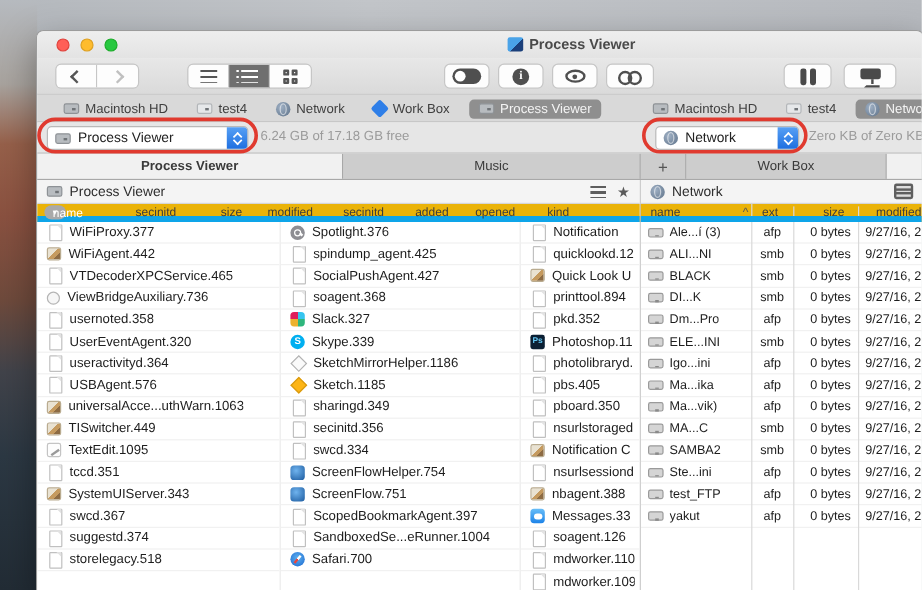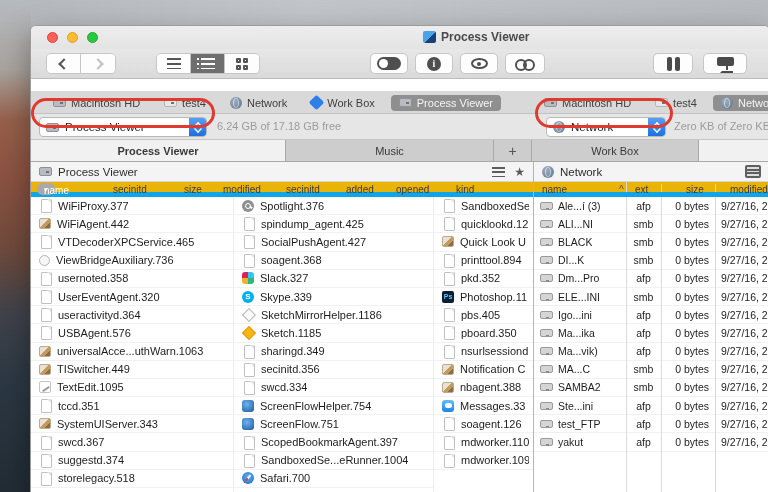--- a/index.html
+++ b/index.html
@@ -58,21 +58,21 @@
   .g-bino::before { left:0; } .g-bino::after { right:0; }
   .g-dual { display:flex; gap:3px; }
   .g-dual i { width:5px; height:14px; background:#4a4a4a; border-radius:2px; }
   .g-netdrv { position:relative; width:17px; height:14px; }
   .g-netdrv::before { content:""; position:absolute; left:0; top:0; width:17px; height:9px; background:#4a4a4a; border-radius:2px; }
   .g-netdrv::after { content:""; position:absolute; left:3px; top:9px; width:11px; height:5px;
     border-bottom:2px solid #4a4a4a; border-left:2px solid transparent;
     background:linear-gradient(#4a4a4a,#4a4a4a) center top/2px 4px no-repeat; }
 
   .favbar { height:23px; background:#d9d9d9; border-bottom:1px solid #c2c2c2; position:relative;
-    font-size:11px; color:#3f3f3f; flex:none;margin-top:12px; }
+    font-size:11px; color:#3f3f3f; flex:none; }
   .favgroup { position:absolute; top:0; height:23px; display:flex; align-items:center; }
   .fav { display:flex; align-items:center; gap:5px; padding:2px 8px; border-radius:4px; white-space:nowrap; }
   .fav-active { background:#8f8f8f; color:#f4f4f4; }
   .fic { flex:none; }
   .ic-drive { width:13px; height:9px; background:#b8bcc0; border:1px solid #8e9296; border-radius:2px; position:relative; }
   .ic-drive::after { content:""; position:absolute; right:2px; top:3px; width:3px; height:2px; background:#6f7377; }
   .ic-drive.lt { background:#e6e8ea; border-color:#b3b6b9; }
   .ic-globe { width:12px; height:12px; border-radius:50%; background:radial-gradient(circle at 35% 35%,#9fb0c4,#5d7188); position:relative; }
   .ic-globe::after { content:""; position:absolute; inset:1px 3px; border:1px solid rgba(255,255,255,.55); border-radius:50%; }
   .ic-gem { width:11px; height:11px; background:#2f7fe8; transform:rotate(45deg); border-radius:2px; }
@@ -284,21 +284,21 @@
         <span>Network</span>
         <span class="stepper"></span>
       </div>
       <div class="freetext" style="left:643px;">Zero KB of Zero KB free</div>
     </div>
 
     <div class="tabstrip">
       <div class="tab active" style="width:255px;">
         <span>Process Viewer</span>
         </div>
-      <div class="tab" style="width:208px;">
+      <div class="tab" style="width:248px;">
         <span>Music</span>
         </div>
       <div class="tab tab-plus">
         <span>+</span>
         </div>
       <div class="tab" style="width:167px;">
         <span>Work Box</span>
         </div>
       <div class="tab active" style="flex:1; border-right:none;"></div>
     </div>
@@ -453,21 +453,21 @@
                 <span class="ftxt">SandboxedSe...eRunner.1004</span>
               </div>
               <div class="frow">
                 <span class="icn i-safari"></span>
                 <span class="ftxt">Safari.700</span>
               </div>
             </div>
           <div class="lcol lc2" id="lcol2">
               <div class="frow">
                 <span class="icn i-doc"></span>
-                <span class="ftxt">SandboxedSe</span>
+                <span class="ftxt">Notification</span>
               </div>
               <div class="frow">
                 <span class="icn i-doc"></span>
                 <span class="ftxt">quicklookd.12</span>
               </div>
               <div class="frow">
                 <span class="icn i-app"></span>
                 <span class="ftxt">Quick Look U</span>
               </div>
               <div class="frow">
@@ -477,33 +477,41 @@
               <div class="frow">
                 <span class="icn i-doc"></span>
                 <span class="ftxt">pkd.352</span>
               </div>
               <div class="frow">
                 <span class="icn i-photoshop" data-glyph="Ps"></span>
                 <span class="ftxt">Photoshop.11</span>
               </div>
               <div class="frow">
                 <span class="icn i-doc"></span>
+                <span class="ftxt">photolibraryd.</span>
+              </div>
+              <div class="frow">
+                <span class="icn i-doc"></span>
                 <span class="ftxt">pbs.405</span>
               </div>
               <div class="frow">
                 <span class="icn i-doc"></span>
                 <span class="ftxt">pboard.350</span>
               </div>
               <div class="frow">
                 <span class="icn i-doc"></span>
-                <span class="ftxt">nsurlsessiond</span>
+                <span class="ftxt">nsurlstoraged</span>
               </div>
               <div class="frow">
                 <span class="icn i-app"></span>
                 <span class="ftxt">Notification C</span>
+              </div>
+              <div class="frow">
+                <span class="icn i-doc"></span>
+                <span class="ftxt">nsurlsessiond</span>
               </div>
               <div class="frow">
                 <span class="icn i-app"></span>
                 <span class="ftxt">nbagent.388</span>
               </div>
               <div class="frow">
                 <span class="icn i-messages"></span>
                 <span class="ftxt">Messages.33</span>
               </div>
               <div class="frow">

